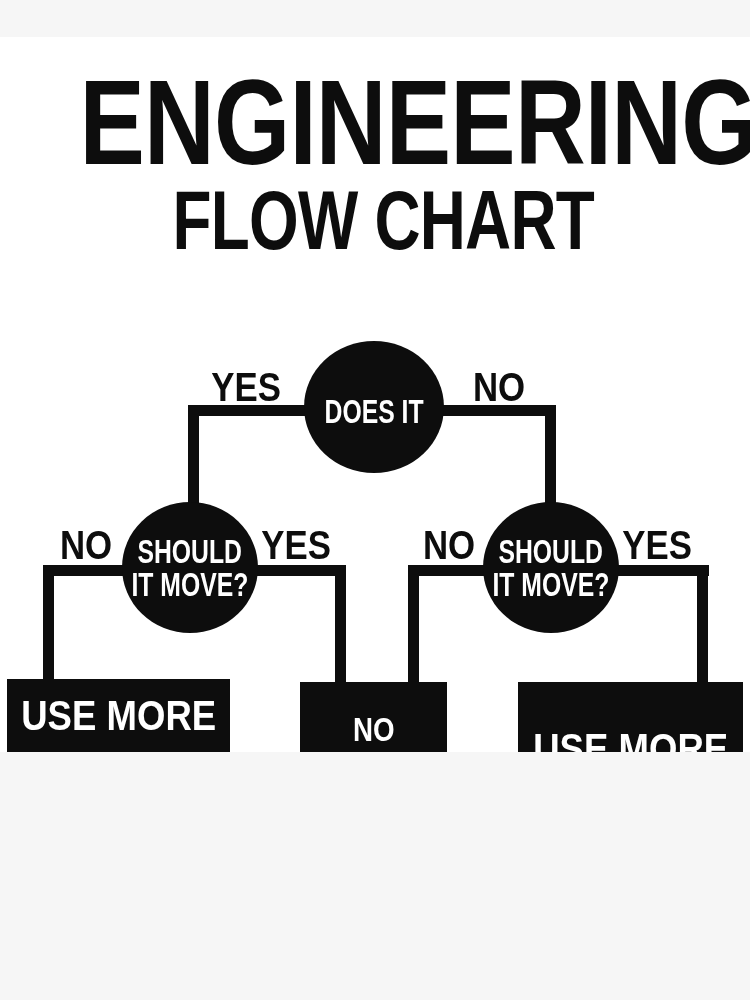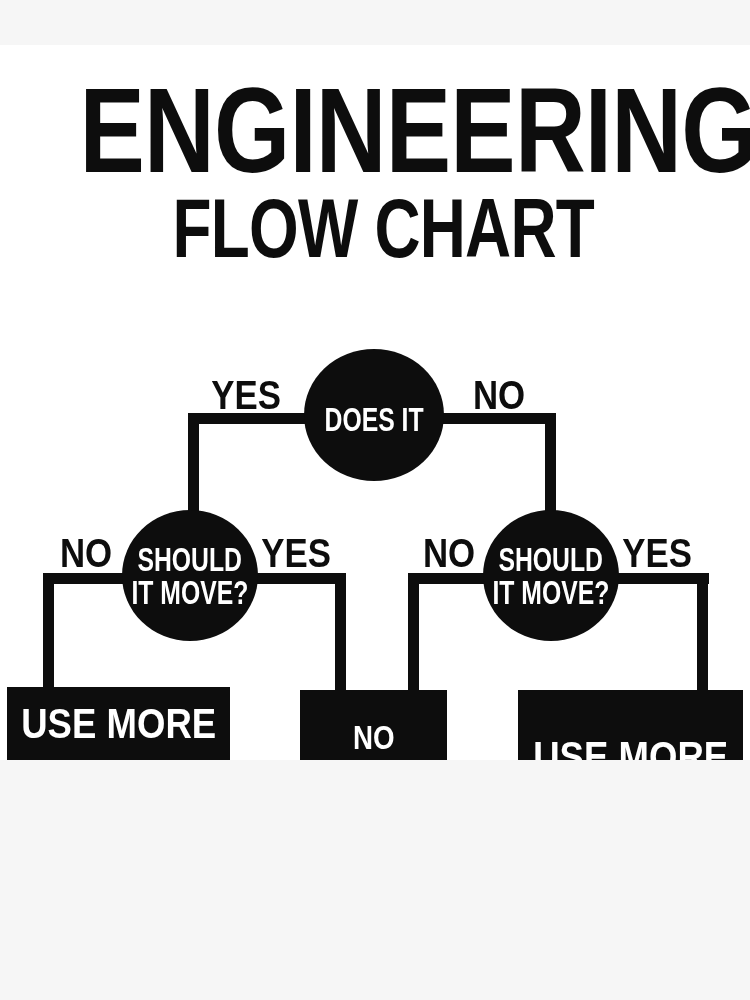--- a/index.html
+++ b/index.html
@@ -1,17 +1,17 @@
 <!DOCTYPE html>
 <html><head>
 <meta charset="utf-8">
 <style>
   html,body { margin:0; padding:0; background:#f6f6f6; }
   .page {
-    position:relative; width:750px; height:752px; margin:8px auto;
+    position:relative; width:750px; height:752px; margin:0 auto;
     background:#ffffff; overflow:hidden;
     font-family:"Liberation Sans", sans-serif; font-weight:bold;
     color:#0d0d0d;
   }
   .strip { position:absolute; left:0; width:750px; background:#f6f6f6; }
   .strip.top { top:0; height:37px; }
   .strip.bottom { top:948px; height:52px; }
 
   
   .cx { display:inline-block; white-space:nowrap; transform:scaleX(var(--sx,0.82)); transform-origin:50% 50%; }

